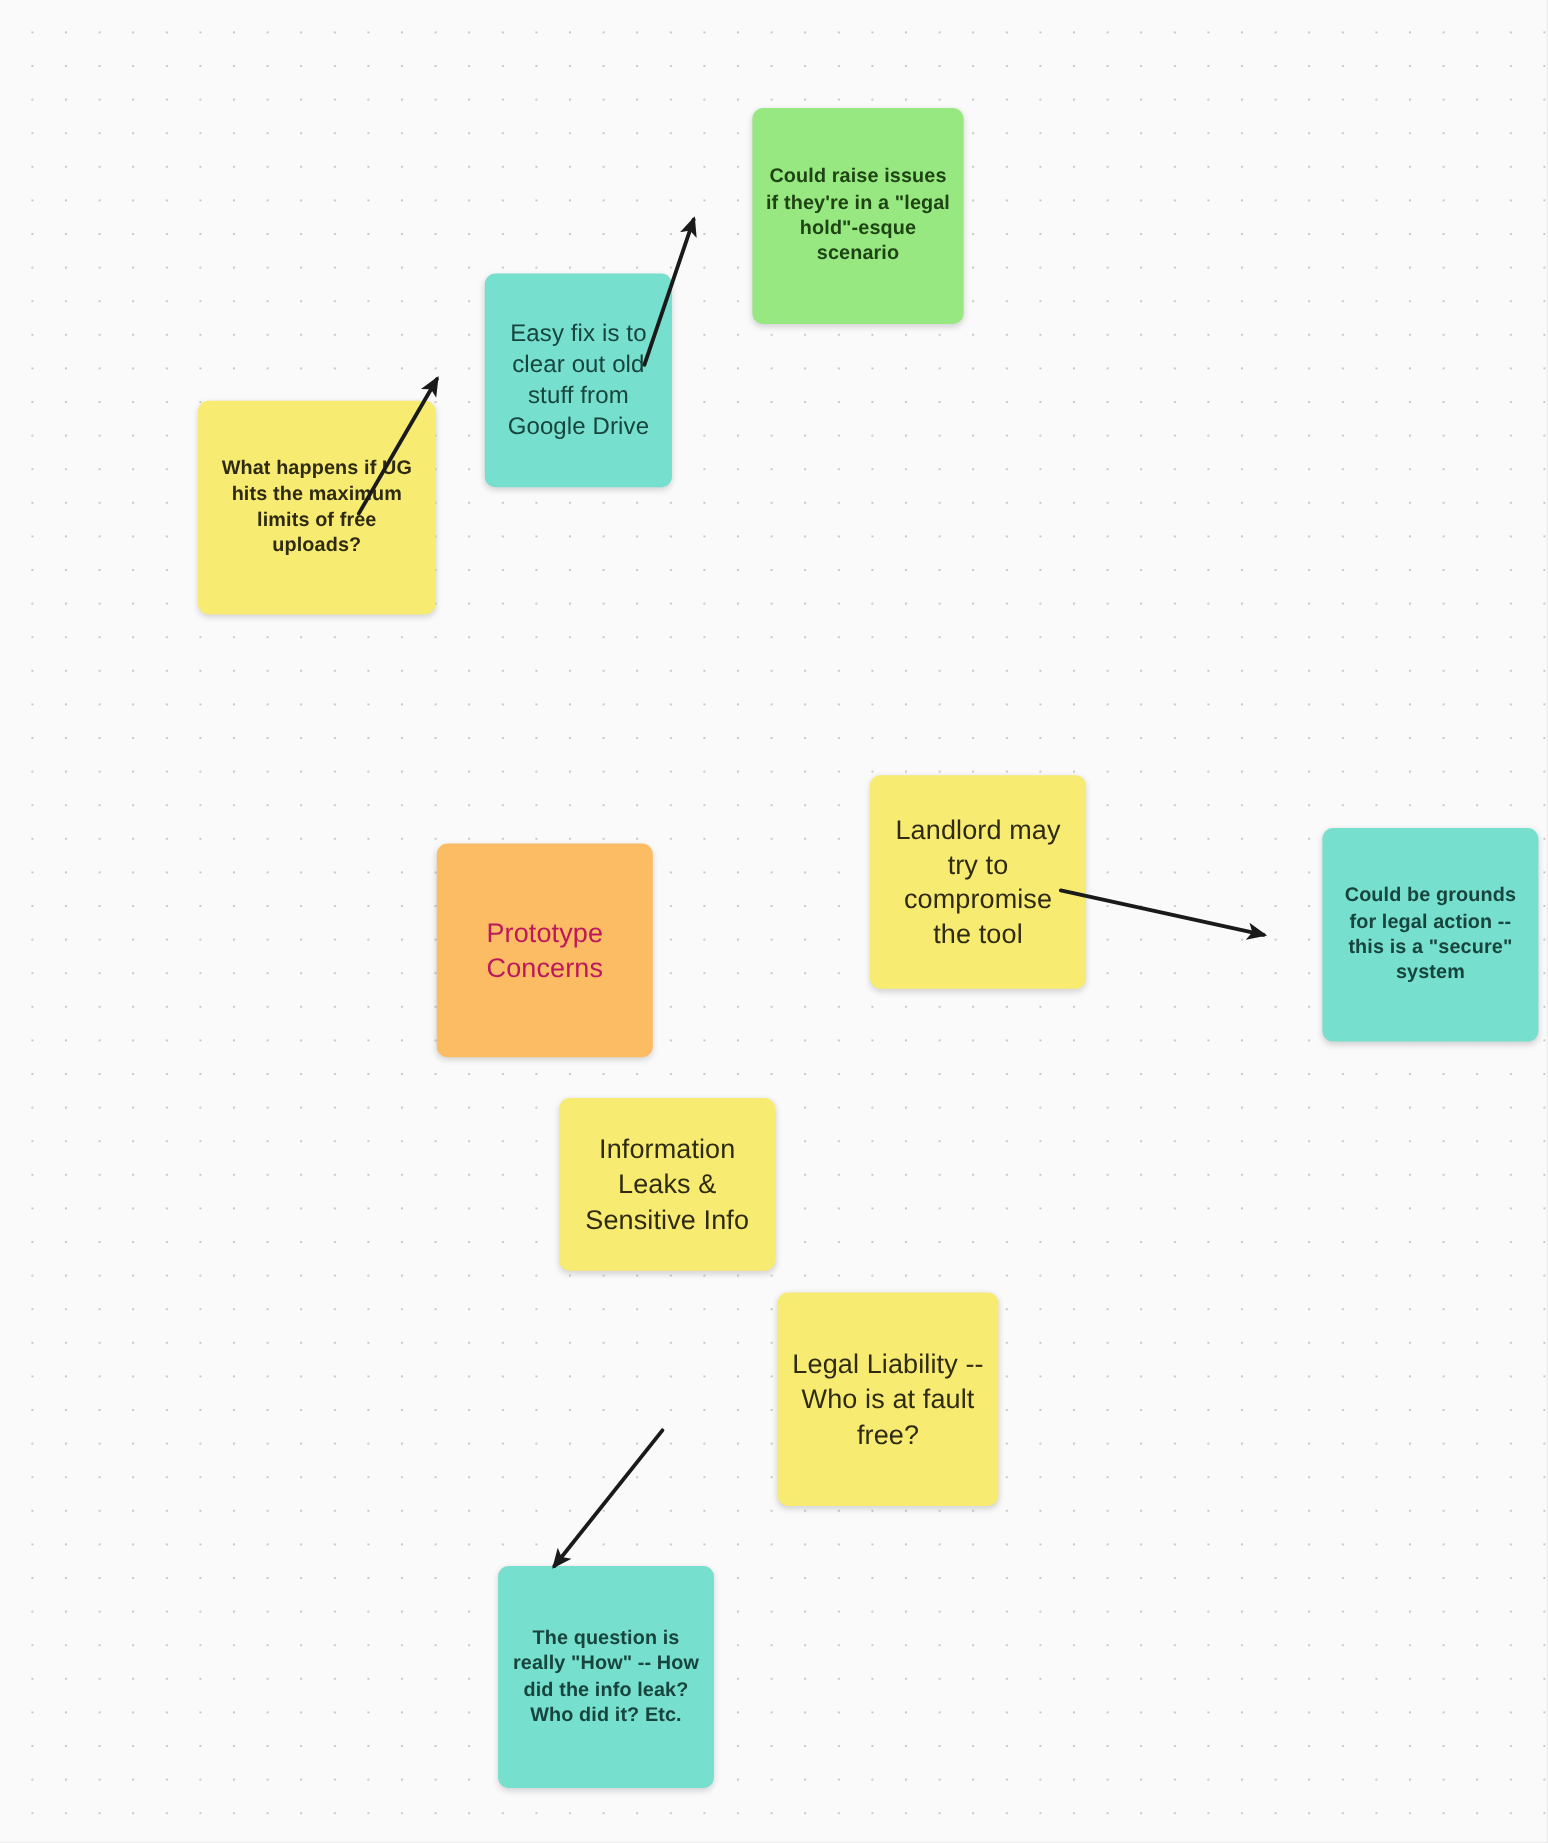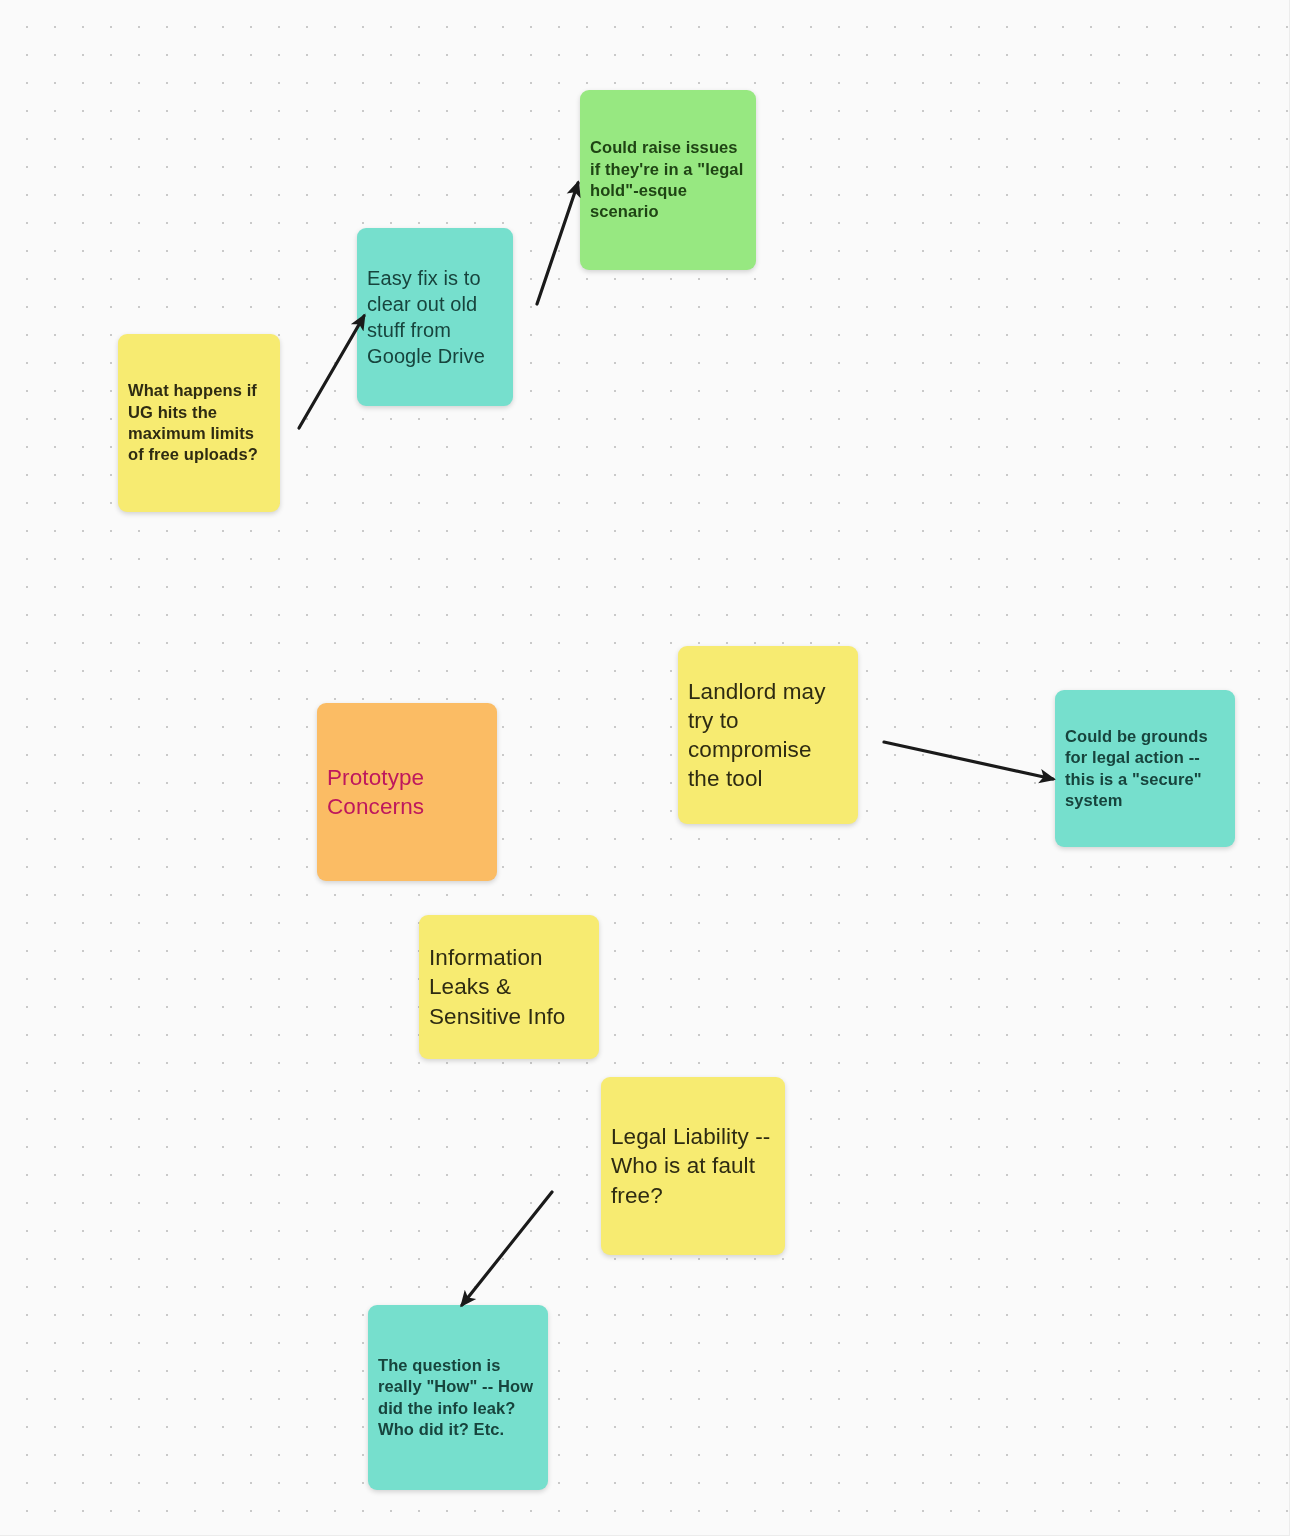--- a/index.html
+++ b/index.html
@@ -17,28 +17,29 @@
     background-position:13px 13px;
     border-right:1px solid #ececec;
     border-bottom:1px solid #ececec;
   }
   .note {
     position:absolute;
     border-radius:9px;
     display:flex;
     align-items:center;
     justify-content:center;
-    text-align:left;
+    text-align:center;
     color:#1c2b2b;
     box-shadow:0 2px 5px rgba(0,0,0,0.16);
     padding:24px 10px;
     line-height:1.30;
     font-weight:700;
     white-space:pre-line;
     letter-spacing:0.1px;
+    margin-left:47px;
   }
   .note.yellow { background:#f7eb71; color:#2e2b12; }
   .note.teal   { background:#76dfcd; color:#17443d; }
   .note.green  { background:#97e881; color:#1f4414; }
   .note.orange { background:#fbbc64; color:#be185d; }
 
   .note.small  { font-size:16.5px; font-weight:700; }
   .note.medium { font-size:20px; font-weight:500; }
   .note.large  { font-size:22.5px; font-weight:500; }
 
@@ -62,24 +63,24 @@
     </defs>
     <g id="arrow-group">
         <line x1="299" y1="428" x2="364" y2="316" stroke="#1a1a1a" stroke-width="3.2" stroke-linecap="round" marker-end="url(#ah)"></line>
         <line x1="537" y1="304" x2="578" y2="183" stroke="#1a1a1a" stroke-width="3.2" stroke-linecap="round" marker-end="url(#ah)"></line>
         <line x1="884" y1="742" x2="1053" y2="779" stroke="#1a1a1a" stroke-width="3.2" stroke-linecap="round" marker-end="url(#ah)"></line>
         <line x1="552" y1="1192" x2="462" y2="1305" stroke="#1a1a1a" stroke-width="3.2" stroke-linecap="round" marker-end="url(#ah)"></line>
       </g>
   </svg>
 
   <div id="notes-layer">
-      <div class="note yellow small" style="left: 118px; top: 334px; width: 162px; height: 178px; z-index: 10;">What happens if UG hits the maximum limits of free uploads?</div>
+      <div class="note yellow small" style="left: 118px; top: 334px; width: 198px; height: 178px; z-index: 10;">What happens if UG hits the maximum limits of free uploads?</div>
       <div class="note teal medium" style="left: 357px; top: 228px; width: 156px; height: 178px; z-index: 11;">Easy fix is to clear out old stuff from Google Drive</div>
       <div class="note green small" style="left: 580px; top: 90px; width: 176px; height: 180px; z-index: 12;">Could raise issues if they're in a "legal hold"-esque scenario</div>
       <div class="note orange large" style="left: 317px; top: 703px; width: 180px; height: 178px; z-index: 13;">Prototype Concerns</div>
       <div class="note yellow large" style="left: 678px; top: 646px; width: 180px; height: 178px; z-index: 14;">Landlord may try to compromise the tool</div>
-      <div class="note teal small" style="left: 1055px; top: 690px; width: 180px; height: 157px; z-index: 15;">Could be grounds for legal action -- this is a "secure" system</div>
+      <div class="note teal small" style="left: 1055px; top: 690px; width: 180px; height: 178px; z-index: 15;">Could be grounds for legal action -- this is a "secure" system</div>
       <div class="note yellow large" style="left: 419px; top: 915px; width: 180px; height: 144px; z-index: 16;">Information Leaks &amp; Sensitive Info</div>
       <div class="note yellow large" style="left: 601px; top: 1077px; width: 184px; height: 178px; z-index: 17;">Legal Liability -- Who is at fault free?</div>
       <div class="note teal small" style="left: 368px; top: 1305px; width: 180px; height: 185px; z-index: 18;">The question is really "How" -- How did the info leak? Who did it? Etc.</div>
     </div>
 
 </div>
 
 </body></html>

